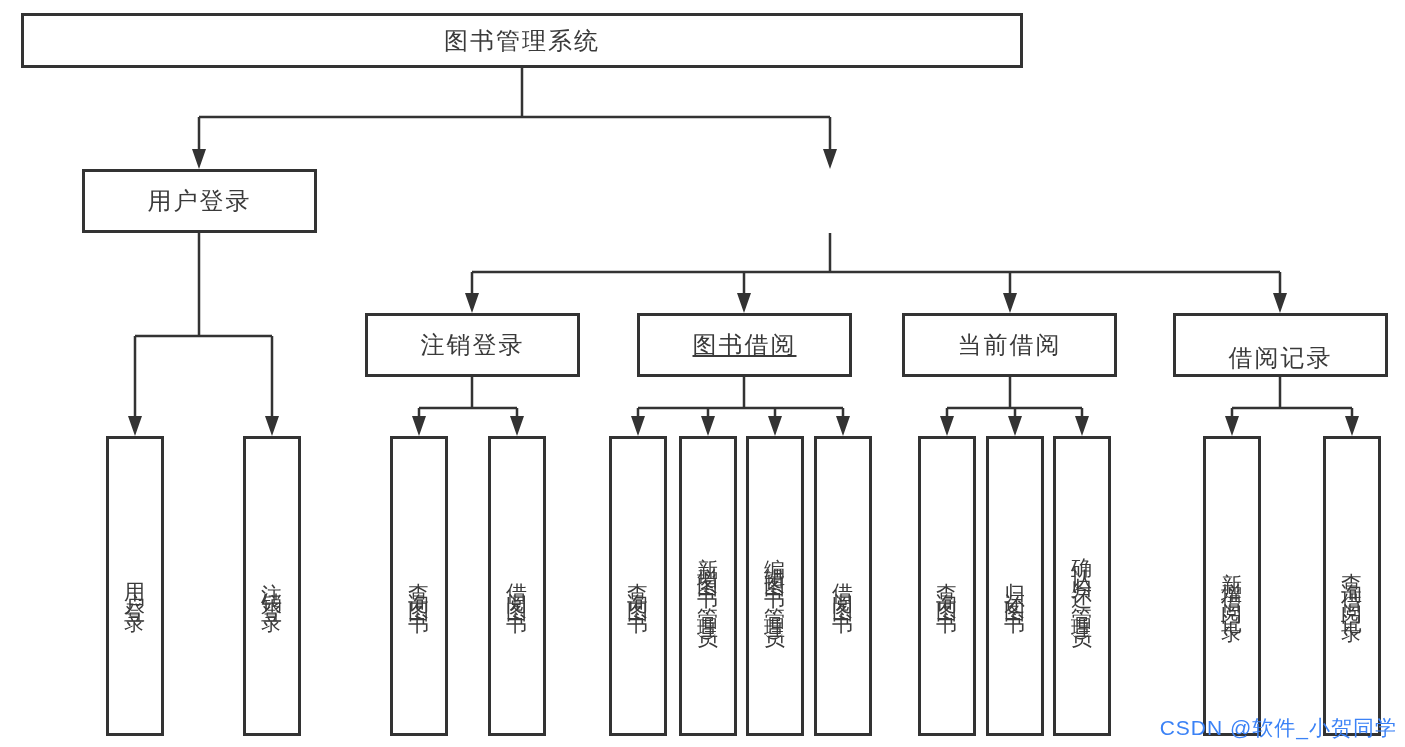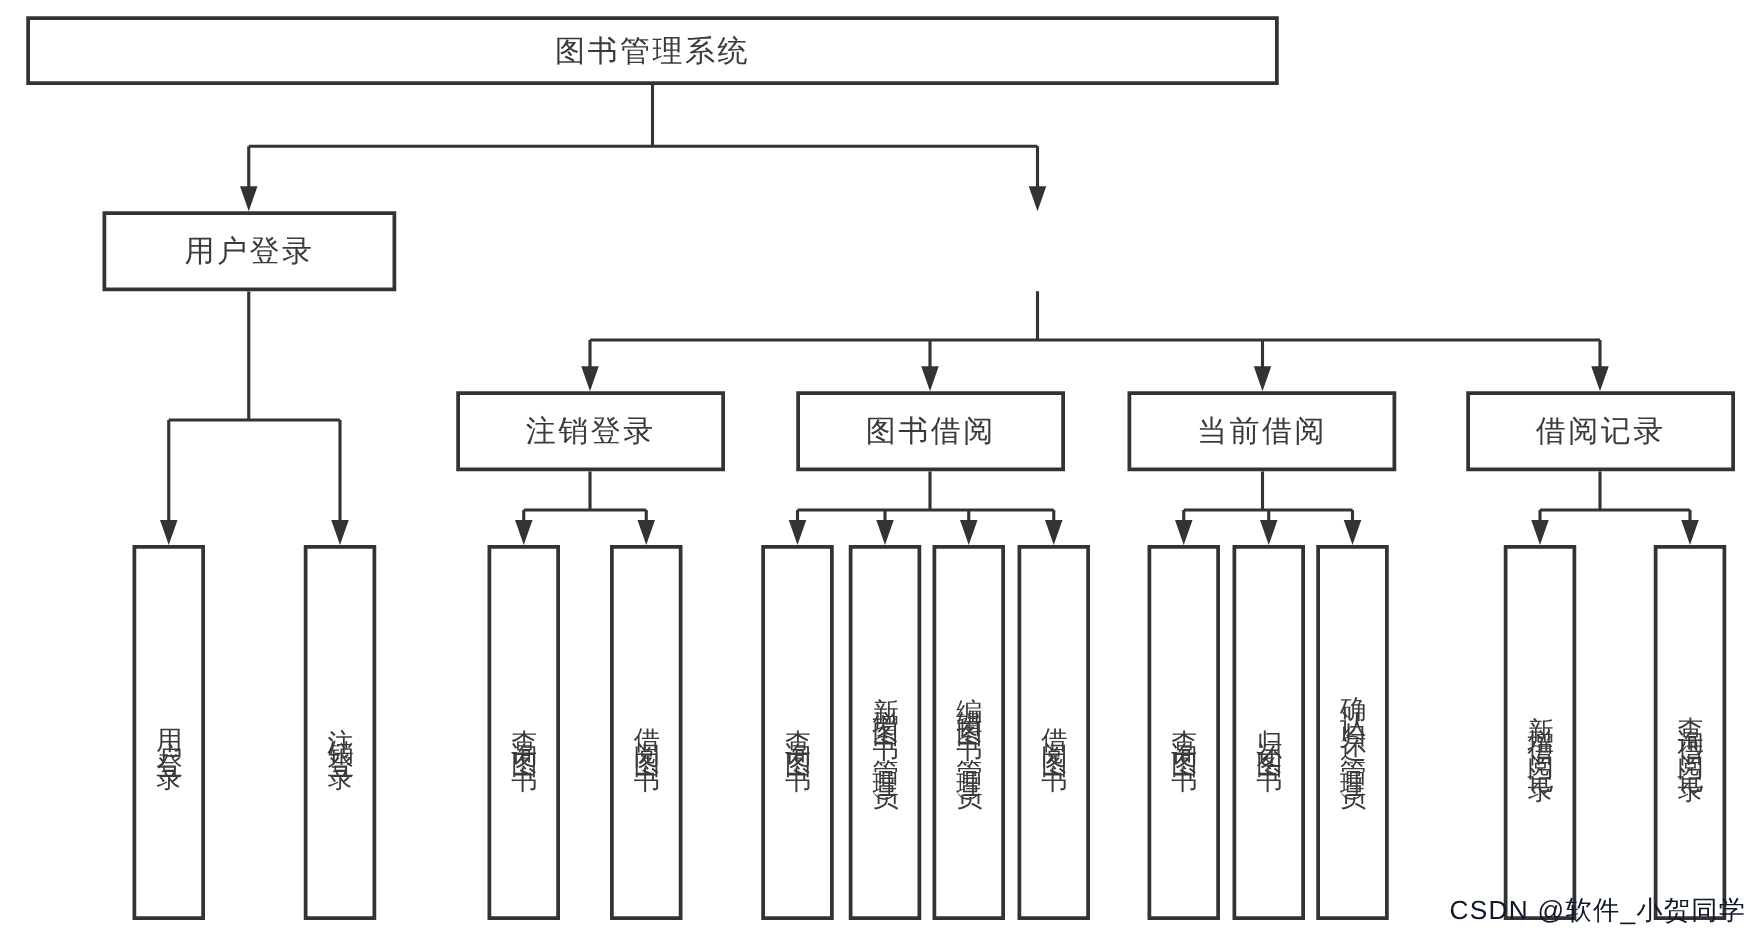--- a/index.html
+++ b/index.html
@@ -55,21 +55,21 @@
     font-size: 21px;
     letter-spacing: 10px;
     line-height: 1;
     white-space: nowrap;
   }
   .watermark {
     position: absolute;
     right: 8px;
     top: 714px;
     font-size: 21px;
-    color: #0f172a;
+    color: #3b82f6;
     letter-spacing: 1px;
     z-index: 3;
     white-space: nowrap;
   }
 </style>
 </head>
 <body>
 
 <div id="canvas">
 
@@ -97,27 +97,27 @@
     <span>图书管理系统</span>
   </div>
 
   <div class="node hbox" style="left:82px; top:169px; width:235px;">
     <span>用户登录</span>
   </div>
 
   <div class="node hbox" style="left:365px; top:313px; width:215px;">
     <span>注销登录</span>
   </div>
-  <div class="node hbox" style="left:637px; top:313px; width:215px;">
+  <div class="node hbox" style="left:637px; top:313px; width:215px;text-decoration:underline;">
     <span>图书借阅</span>
   </div>
   <div class="node hbox" style="left:902px; top:313px; width:215px;">
     <span>当前借阅</span>
   </div>
-  <div class="node hbox" style="left:1173px; top:313px; width:215px;">
+  <div class="node hbox" style="left:1173px; top:313px; width:215px;align-items:flex-end;">
     <span>借阅记录</span>
   </div>
 
   <div class="node leaf" style="left:106px;">
     <span>用户登录</span>
   </div>
   <div class="node leaf" style="left:243px;">
     <span>注销登录</span>
   </div>
   <div class="node leaf" style="left:390px;">

